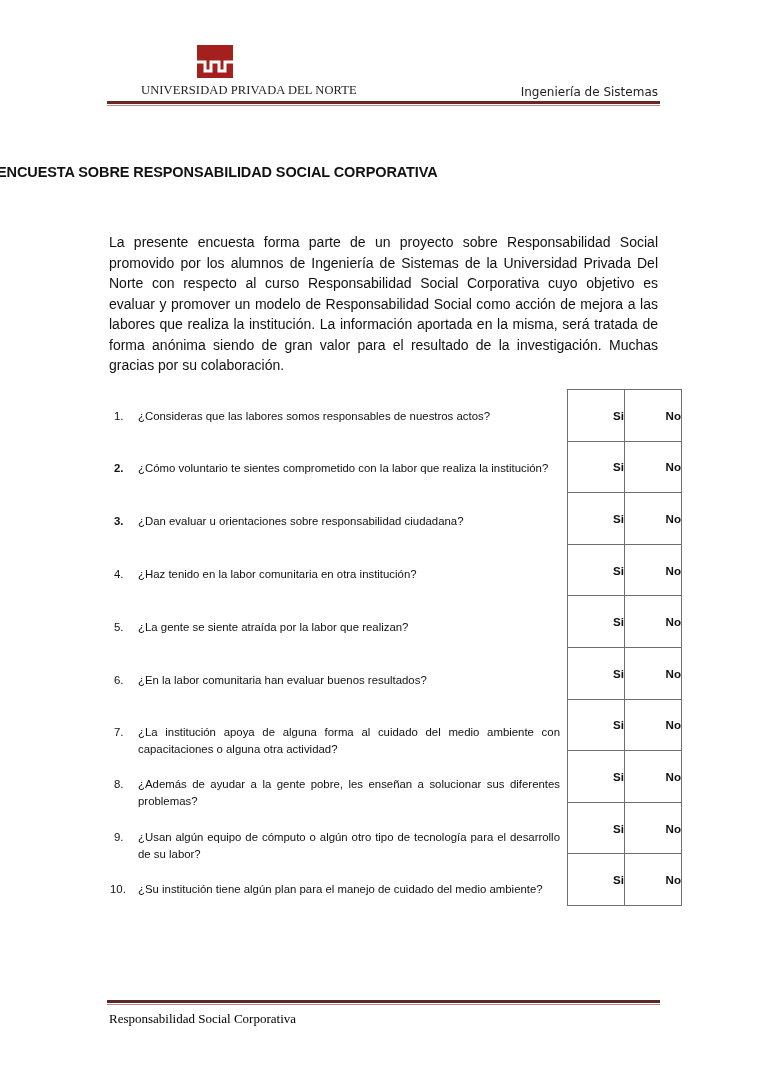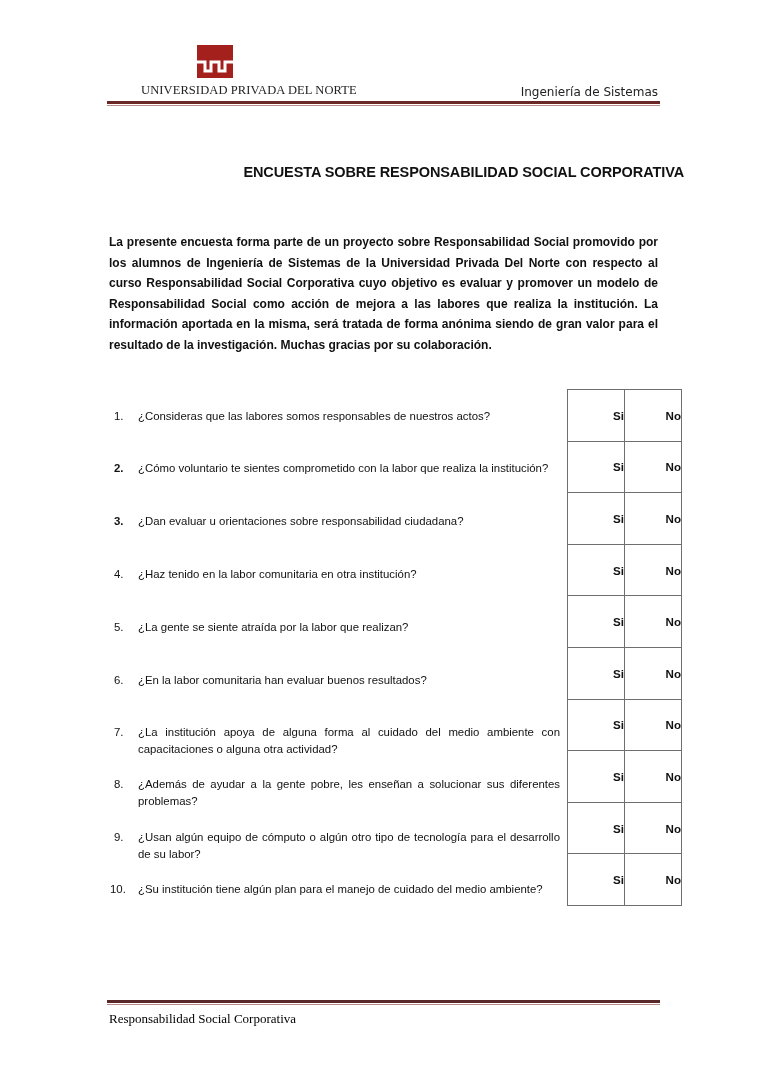--- a/index.html
+++ b/index.html
@@ -2,22 +2,22 @@
 <html><head>
 <meta charset="utf-8">
 <style>
   html, body { margin: 0; padding: 0; background: #ffffff; }
   body { width: 768px; height: 1087px; position: relative; overflow: hidden; font-family: "Liberation Sans", sans-serif; color: #111; }
   .logo { position: absolute; left: 197px; top: 45px; width: 36px; height: 33px; }
   .uni-name { position: absolute; left: 109px; top: 83px; font-family: "Liberation Serif", serif; font-size: 12.5px; letter-spacing: 0.1px; color: #222; white-space: nowrap; margin-left: 32px; }
   .dept { position: absolute; right: 110px; top: 85px; font-family: "DejaVu Sans", sans-serif; font-size: 12px; color: #222; white-space: nowrap; }
   .rule-top { position: absolute; left: 107px; width: 553px; top: 101px; height: 3px; background: #6b2626; }
   .rule-top-thin { position: absolute; left: 107px; width: 553px; top: 105px; height: 1px; background: #b98a8a; }
-  .title { position: absolute; left: 0; width: 684px; top: 164px; text-align: right; font-weight: bold; font-size: 14.5px; letter-spacing: -0.1px; text-indent: -3px; }
-  .intro { position: absolute; left: 109px; width: 549px; top: 232px; font-weight: bold; font-size: 12px; line-height: 20.5px; text-align: justify; }
+  .title { position: absolute; left: 0; width: 684px; top: 164px; text-align: left; font-weight: bold; font-size: 14.5px; letter-spacing: -0.1px; text-indent: -3px; }
+  .intro { position: absolute; left: 109px; width: 549px; top: 232px; font-weight: normal; font-size: 14px; line-height: 20.5px; text-align: justify; }
   .q-area { position: absolute; left: 110px; top: 389px; width: 450px; }
   .q-row { position: absolute; left: 0; width: 450px; font-size: 11.4px; line-height: 17px; }
   .q-num { position: absolute; left: 4px; top: 0; }
   .q-num.bold { font-weight: bold; }
   .q-text { margin-left: 28px; text-align: justify; }
   .ans-table { position: absolute; left: 567px; top: 389px; border-collapse: collapse; }
   .ans-table td { border: 1px solid #6f6f6f; width: 57px; height: 51.6px; text-align: right; vertical-align: middle; font-weight: bold; font-size: 11.6px; padding: 0; box-sizing: border-box; }
   .rule-bot { position: absolute; left: 107px; width: 553px; top: 1000px; height: 3px; background: #5a2828; }
   .rule-bot-thin { position: absolute; left: 107px; width: 553px; top: 1004px; height: 1px; background: #b98a8a; }
   .footer { position: absolute; left: 109px; top: 1011px; font-family: "Liberation Serif", serif; font-size: 13px; color: #000000; }

